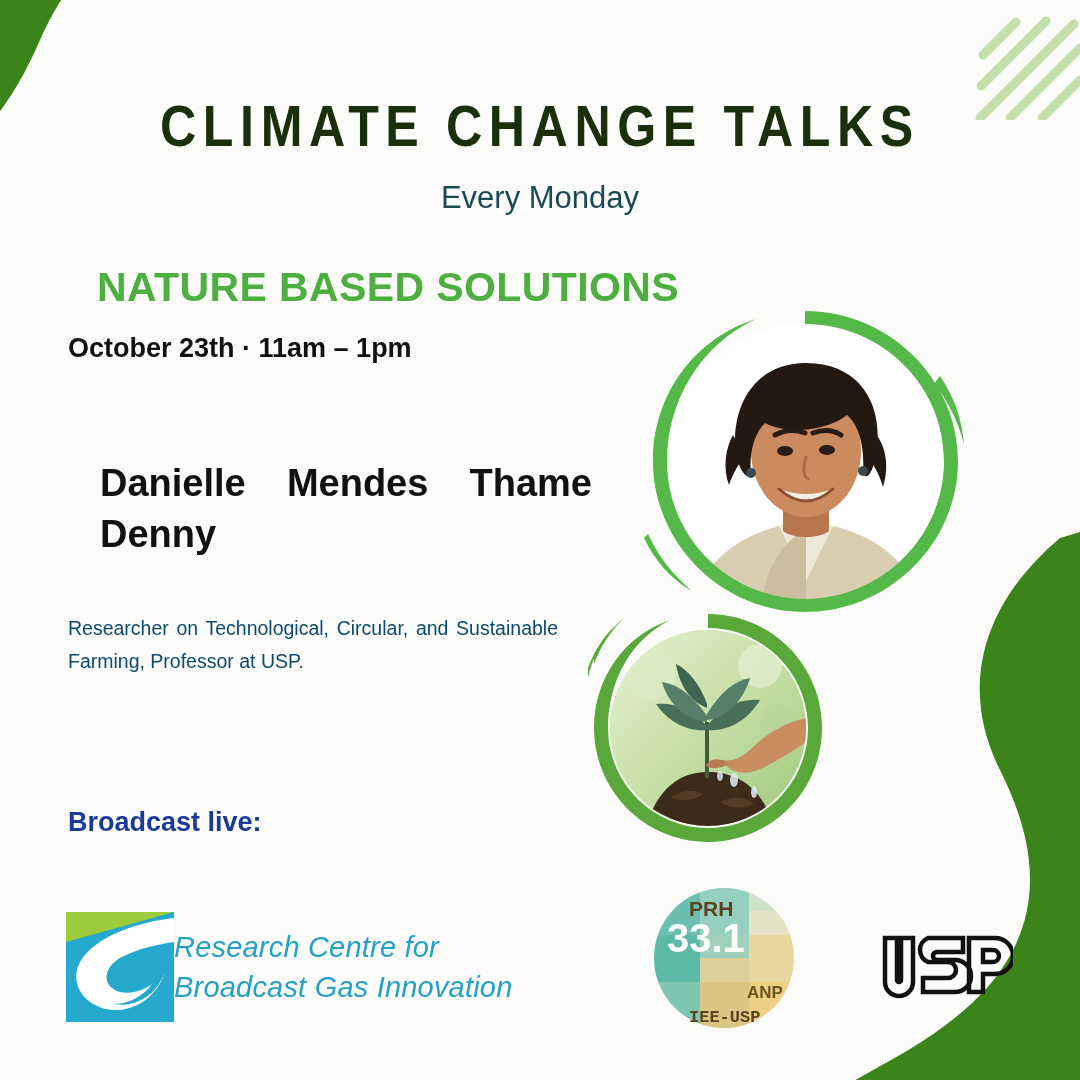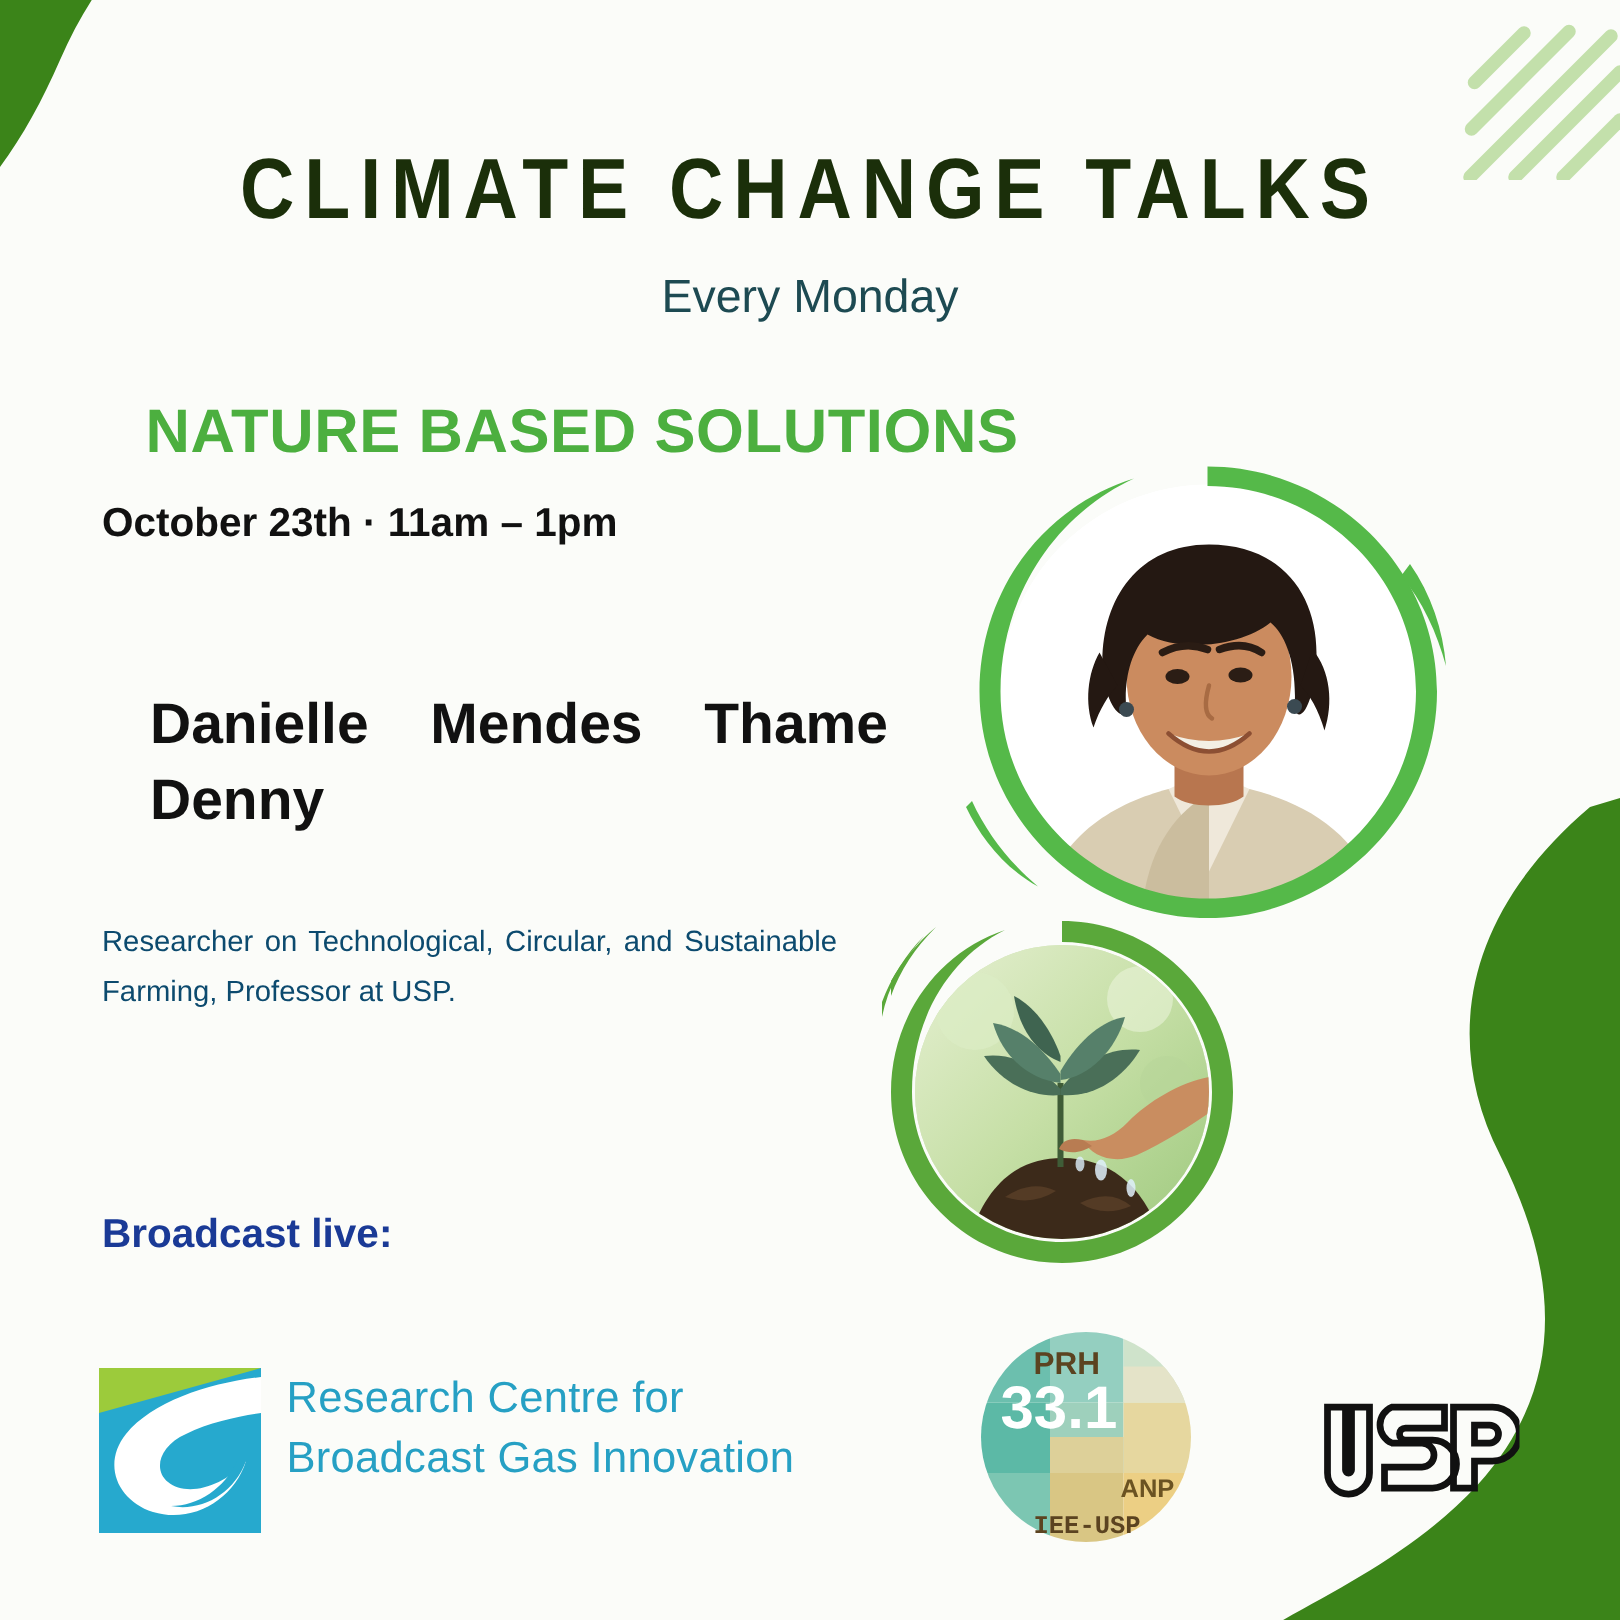--- a/index.html
+++ b/index.html
@@ -68,21 +68,21 @@
   }
   
   .seed-wrap{position:absolute;left:588px;top:608px;width:240px;height:240px;}
   .seed-ring{position:absolute;inset:0;}
   .seed-clip{
     position:absolute;left:22px;top:22px;width:196px;height:196px;
     border-radius:50%;overflow:hidden;background:#cfe3b8;
   }
 
   
-  .rcgi{position:absolute;left:66px;top:912px;display:flex;align-items:flex-start;gap:17px;}
+  .rcgi{position:absolute;left:66px;top:912px;display:flex;align-items:center;font-style:italic;}
   .rcgi-mark{width:108px;height:110px;flex:0 0 auto;}
   .rcgi-text{font-size:29px;line-height:40px;color:#26a0c4;font-weight:400;letter-spacing:.2px;}
   .prh{position:absolute;left:651px;top:888px;width:146px;height:140px;}
   .usp{position:absolute;left:879px;top:930px;width:134px;height:72px;}
 </style>
 </head>
 <body>
 
 <div class="poster">
 

